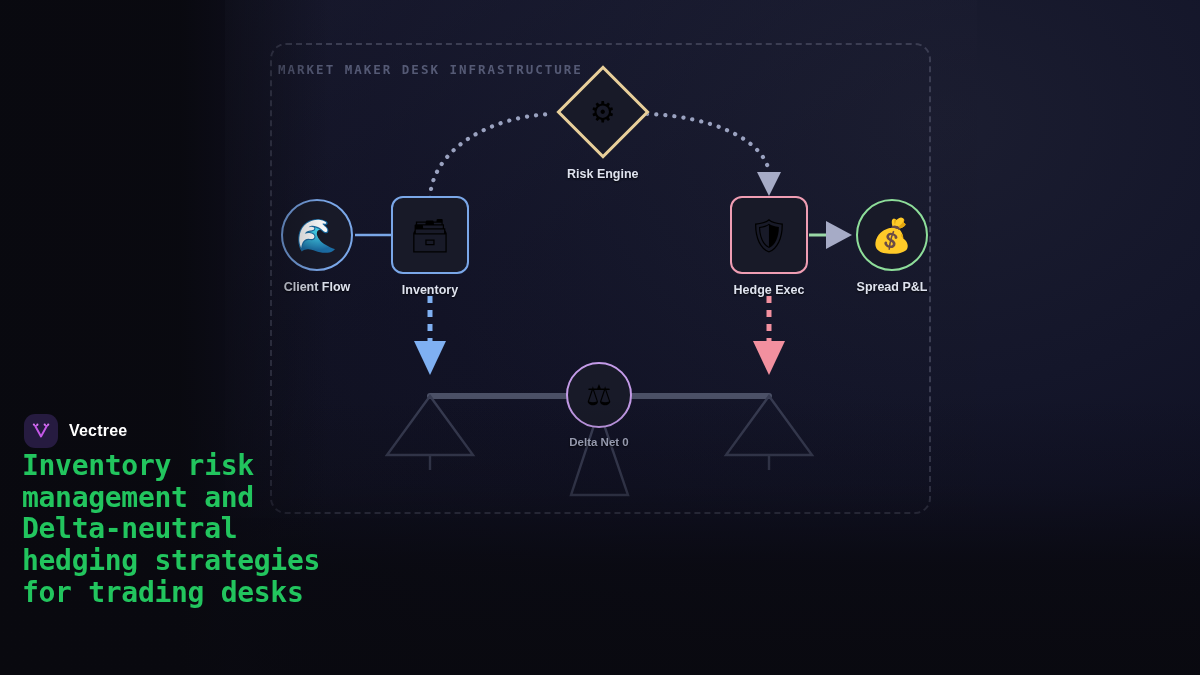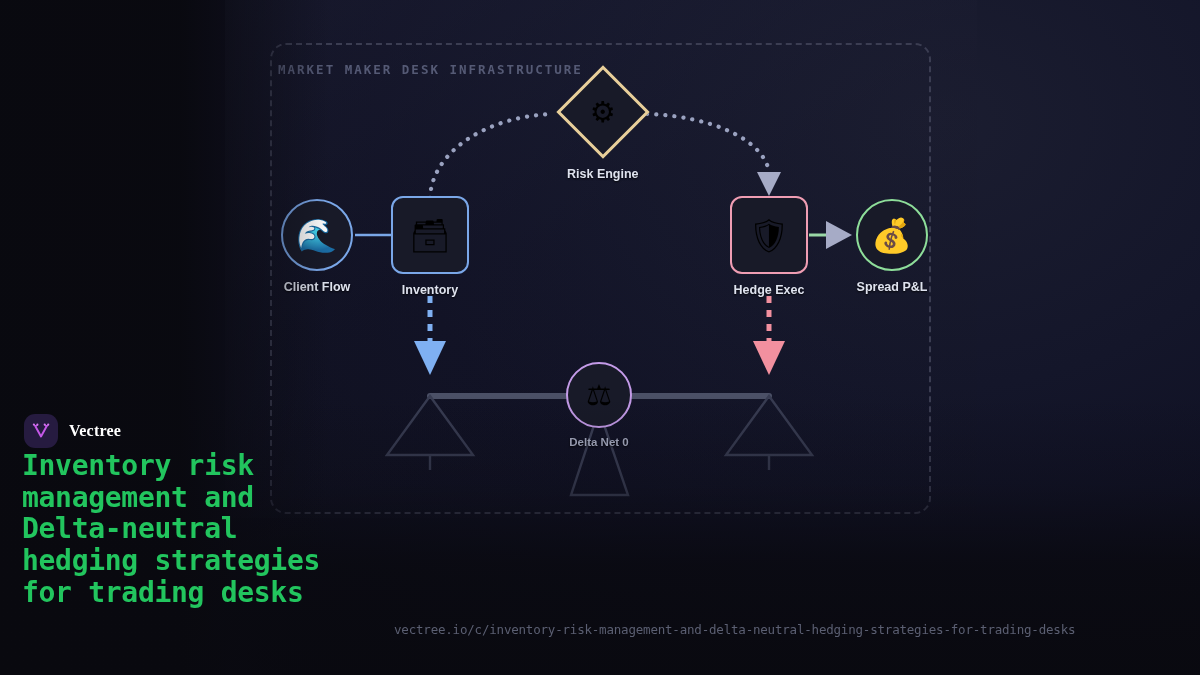--- a/index.html
+++ b/index.html
@@ -93,21 +93,21 @@
   #node-delta .node-label { margin-top: 8px; }
 
   
   .brand { position: absolute; left: 24px; top: 414px; display: flex; align-items: center; gap: 11px; }
   .brand-logo {
     width: 34px; height: 34px; border-radius: 11px;
     background: #261b40;
     display: flex; align-items: center; justify-content: center;
   }
   .brand-name {
-    font-family: Liberation Serif, serif;
+    font-family: Liberation Sans, sans-serif;
     font-size: 16px; font-weight: 700; color: #ffffff; letter-spacing: .2px;
   }
   .headline {
     position: absolute; left: 22px; top: 450px; width: 330px;
     font-family: "DejaVu Sans Mono", "Liberation Mono", monospace;
     font-size: 28px; font-weight: 700; line-height: 1.13;
     color: #22c55e;
     letter-spacing: -0.3px;
   }
   .url {
@@ -215,15 +215,14 @@
         <circle cx="8.1" cy="5.1" r="1.15" fill="#d579f0"></circle>
         <circle cx="16" cy="5" r="1.15" fill="#d579f0"></circle>
         <circle cx="19.9" cy="5" r="1.15" fill="#d579f0"></circle>
       </svg>
     </div>
     <div class="brand-name">Vectree</div>
   </div>
 
   <div class="headline">Inventory risk management and Delta-neutral hedging strategies for trading desks</div>
 
-  <div class="url">vectree.io/c/inventory-risk-management-and-delta-neutral-hedging-strategies-for-trading-desks</div>
 
 </div>
 
 </body></html>

